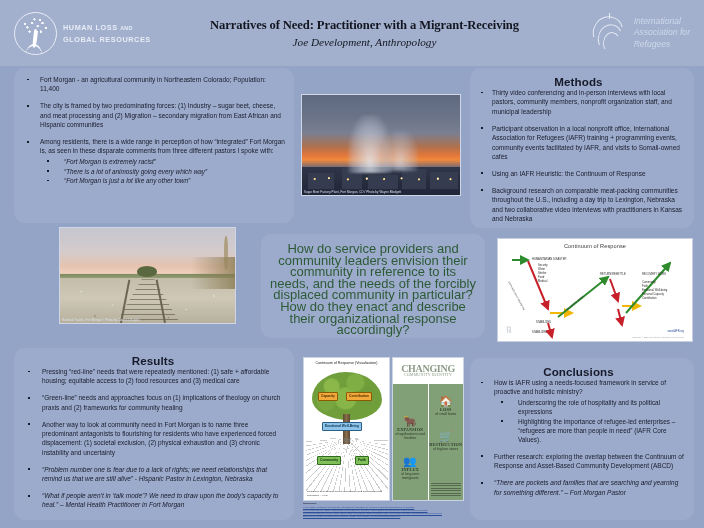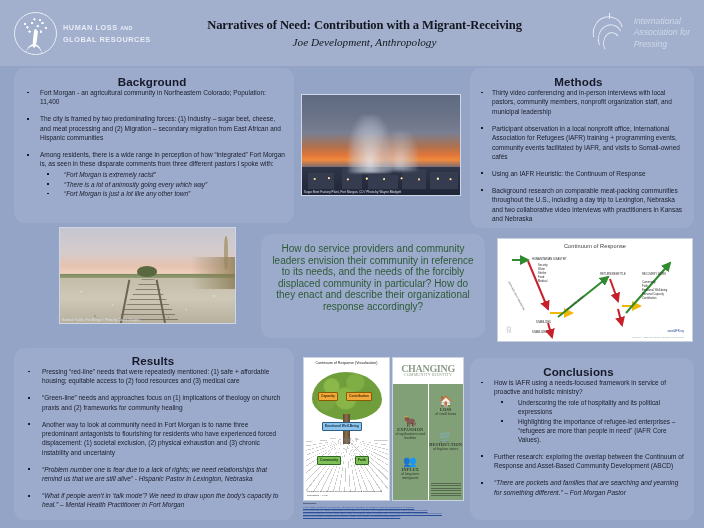--- a/index.html
+++ b/index.html
@@ -211,21 +211,21 @@
 
   
   #panel-question {
     left: 261px; top: 234px; width: 224px; height: 104px;
     padding: 9px 9px 0 9px;
   }
   #panel-question .panel-title { color: #24502c; margin-bottom: 2px; }
   #panel-question .q-body {
     text-align: center;
     color: #2d5a36;
-    font-size: 10px;
+    font-size: 13px;
     line-height: 11.6px;
   }
 
   
   #panel-results { left: 14px; top: 348px; width: 280px; height: 172px; padding: 6px 4px 0 2px; }
   #panel-results ul.bullets > li { padding-left: 26px; padding-right: 4px; }
   #panel-results ul.bullets > li::before { left: 12px; }
 
   
   #panel-conclusions { left: 470px; top: 358px; width: 224px; height: 162px; padding: 7px 9px 0 2px; }
@@ -520,42 +520,41 @@
       </div>
       <div class="hngr-text">
         <div><span>HUMAN LOSS</span>
           <span class="sm">AND</span></div>
         <div>GLOBAL RESOURCES</div>
       </div>
     </div>
 
     <div class="title-wrap">
       <div class="poster-title">
-        <div>Narratives of Need: Contribution with a Migrant-Receiving</div>
+        <div>Narratives of Need: Practitioner with a Migrant-Receiving</div>
       </div>
       <div class="poster-author">Joe Development, Anthropology</div>
     </div>
 
     <div class="logo-right">
       <div class="iafr-mark">
         <div class="tick"></div>
         <div class="sw s1"></div>
           <div class="sw s2"></div>
           <div class="sw s3"></div>
       </div>
       <div class="iafr-text">
         <div>International</div>
         <div>Association for</div>
-        <div>Pressing</div>
+        <div>Refugees</div>
       </div>
     </div>
   </div>
 
   <div class="panel" id="panel-background">
-    <div class="panel-title">Background</div>
     <ul class="bullets">
       <li>Fort Morgan - an agricultural community in Northeastern Colorado; Population: 11,400</li>
       <li>The city is framed by two predominating forces: (1) Industry – sugar beet, cheese, and meat processing and (2) Migration – secondary migration from East African and Hispanic communities</li>
       <li>
         <span>Among residents, there is a wide range in perception of how “integrated” Fort Morgan is, as seen in these disparate comments from three different pastors I spoke with:</span>
         <ul class="sub">
           <li class="it">“Fort Morgan is extremely racist”</li>
           <li class="it">“There is a lot of animosity going every which way”</li>
           <li class="it">“Fort Morgan is just a lot like any other town”</li>
         </ul>

